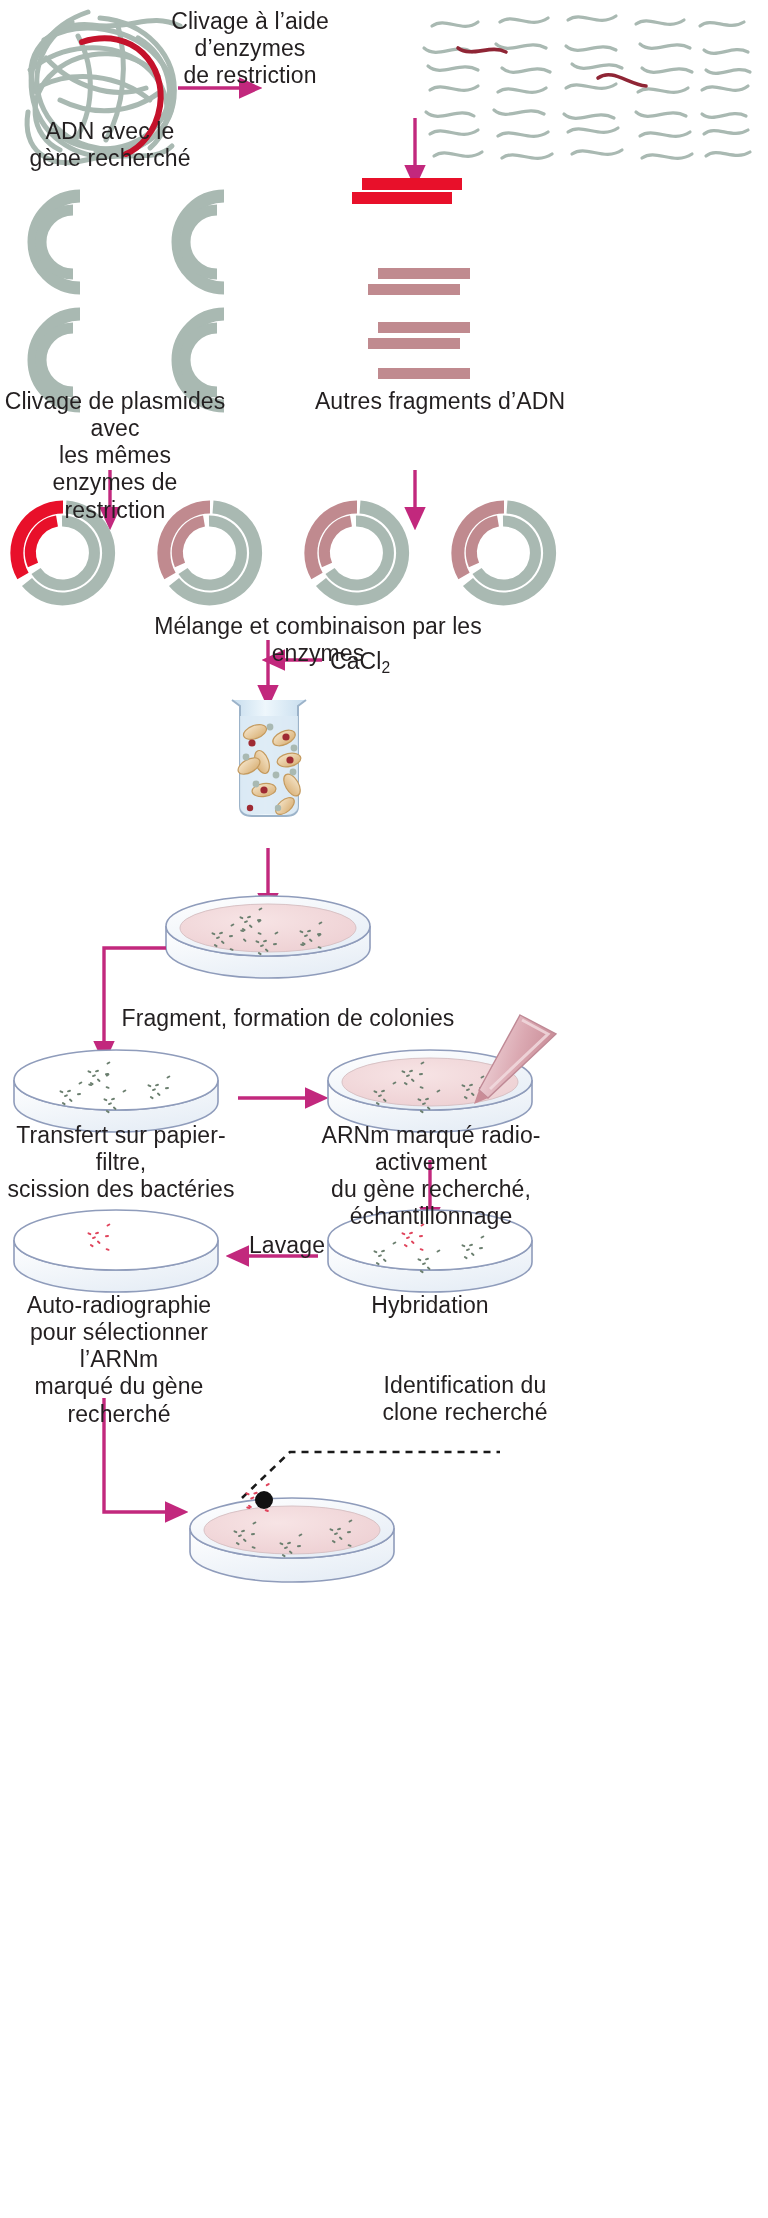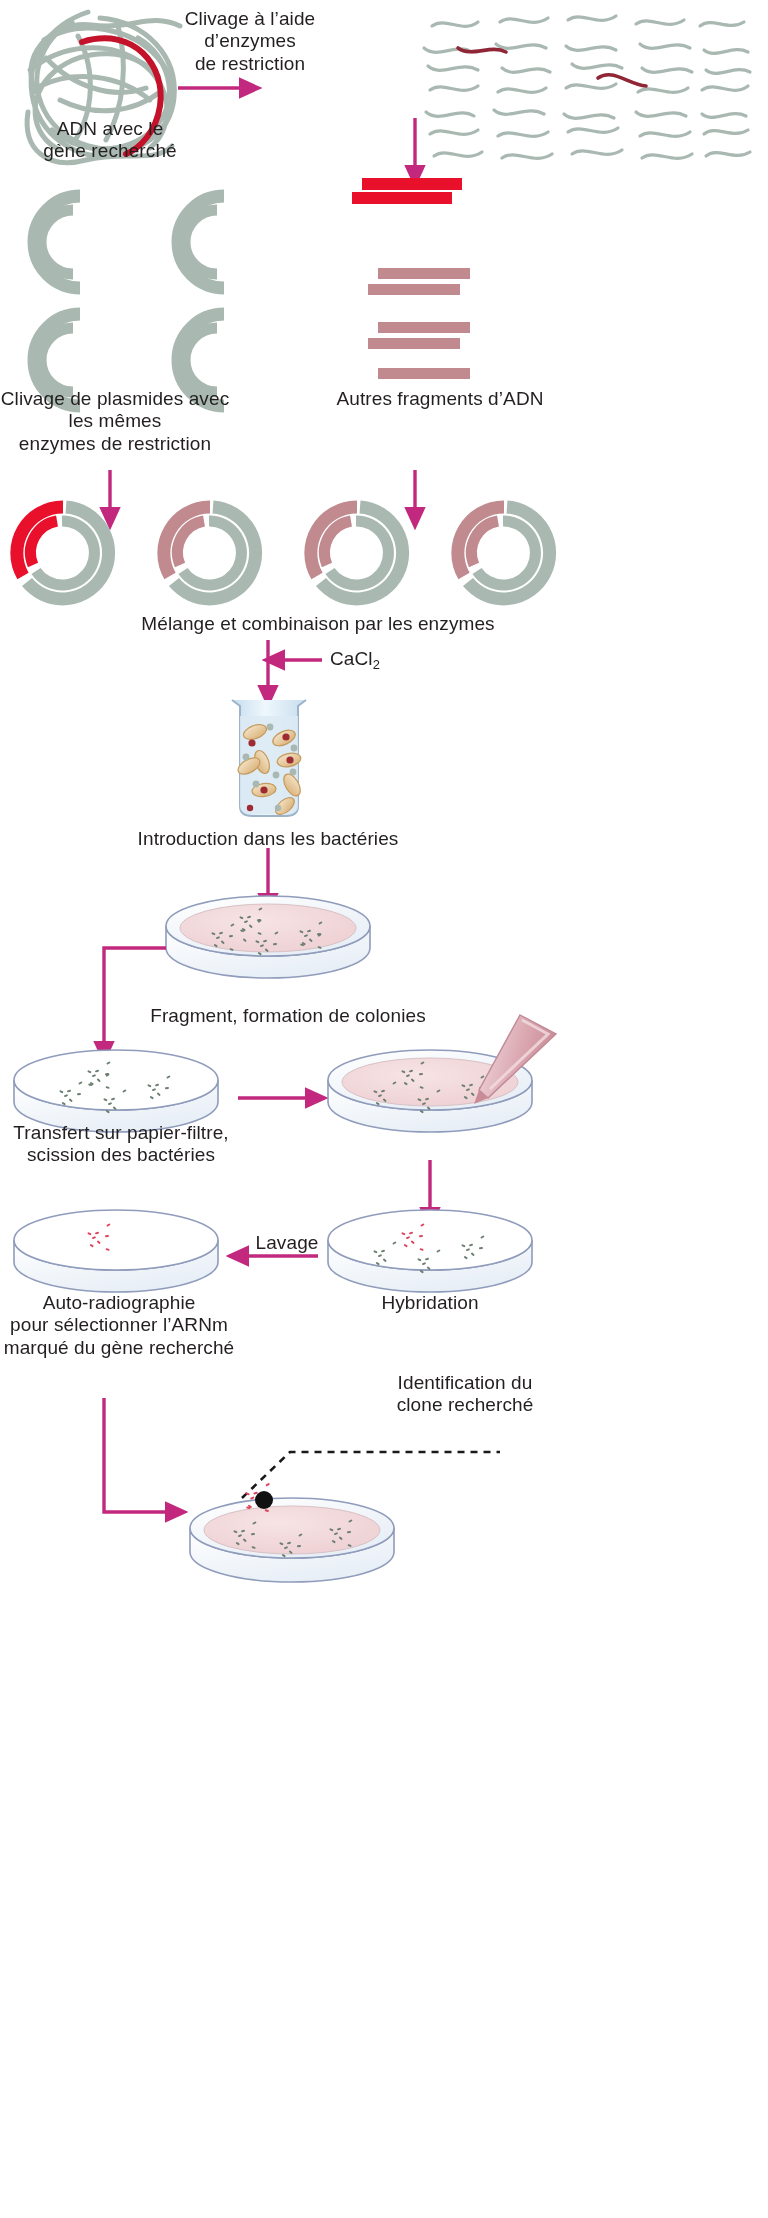--- a/index.html
+++ b/index.html
@@ -3,21 +3,21 @@
 <meta charset="utf-8">
 <style>
   html,body{margin:0;padding:0;background:#ffffff;}
   body{
     width:768px;height:2218px;position:relative;overflow:hidden;
     font-family:"Liberation Sans","DejaVu Sans",sans-serif;
     color:#231f20;
   }
   .stage{position:absolute;left:0;top:0;width:768px;height:2218px;}
   .lbl{
-    position:absolute;text-align:center;font-size:19px;line-height:1.18;
+    position:absolute;text-align:center;font-size:23px;line-height:1.18;
     color:#231f20;letter-spacing:0.1px;white-space:pre-line;
   }
   .lbl.left{text-align:left;}
   svg.layer{position:absolute;left:0;top:0;width:768px;height:2218px;pointer-events:none;}
   sub{font-size:0.68em;vertical-align:-0.28em;}
 </style>
 </head>
 <body>
 
 <div class="stage">
@@ -492,27 +492,28 @@
   <div class="lbl" style="left:300px;top:388px;width:280px;">Autres fragments d’ADN</div>
 
   <div class="lbl" style="left:0px;top:388px;width:230px;">Clivage de plasmides avec
 les mêmes
 enzymes de restriction</div>
 
   <div class="lbl" style="left:108px;top:613px;width:420px;">Mélange et combinaison par les enzymes</div>
 
   <div class="lbl left" style="left:330px;top:648px;width:120px;text-align:left;"><span>CaCl</span><sub>2</sub></div>
 
-  <div class="lbl" style="left:118px;top:828px;width:300px;">Introduction dans les bactéries</div>
 
   <div class="lbl" style="left:118px;top:1005px;width:340px;">Fragment, formation de colonies</div>
 
   <div class="lbl" style="left:-4px;top:1122px;width:250px;">Transfert sur papier-filtre,
 scission des bactéries</div>
 
+  <div class="lbl" style="left:276px;top:1122px;width:310px;">ARNm marqué radio-activement
+du gène recherché, échantillonnage</div>
 
   <div class="lbl" style="left:232px;top:1232px;width:110px;">Lavage</div>
 
   <div class="lbl" style="left:330px;top:1292px;width:200px;">Hybridation</div>
 
   <div class="lbl" style="left:-6px;top:1292px;width:250px;">Auto-radiographie
 pour sélectionner l’ARNm
 marqué du gène recherché</div>
 
   <div class="lbl" style="left:340px;top:1372px;width:250px;text-align:center;">Identification du

